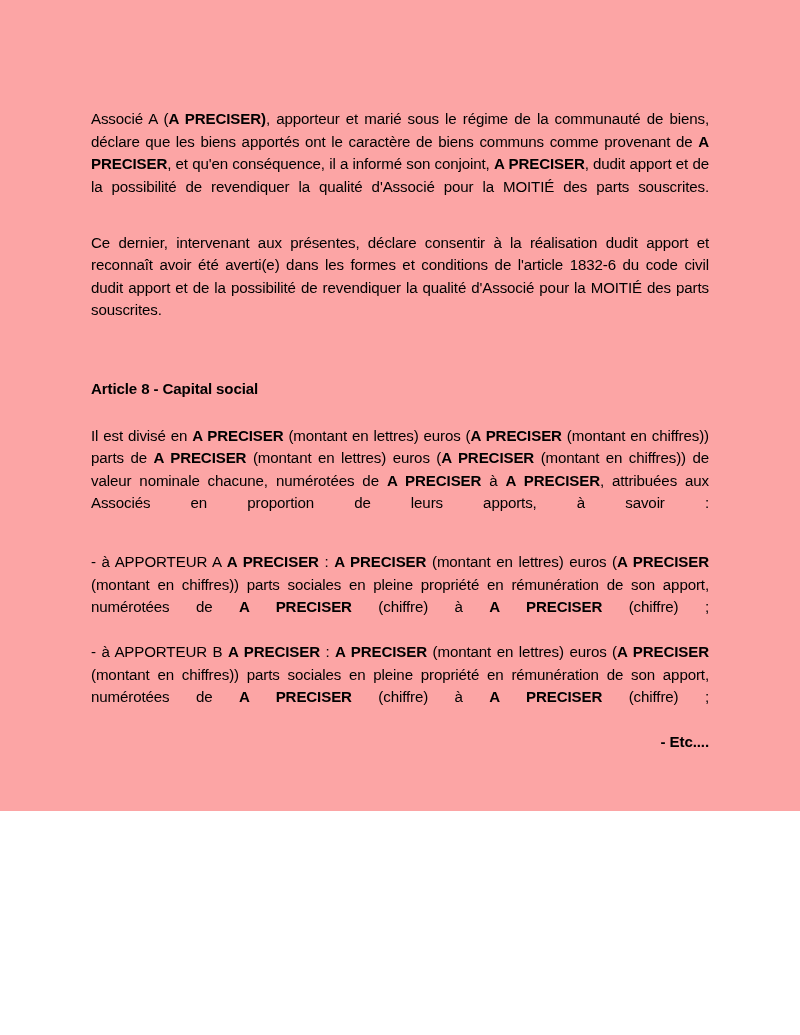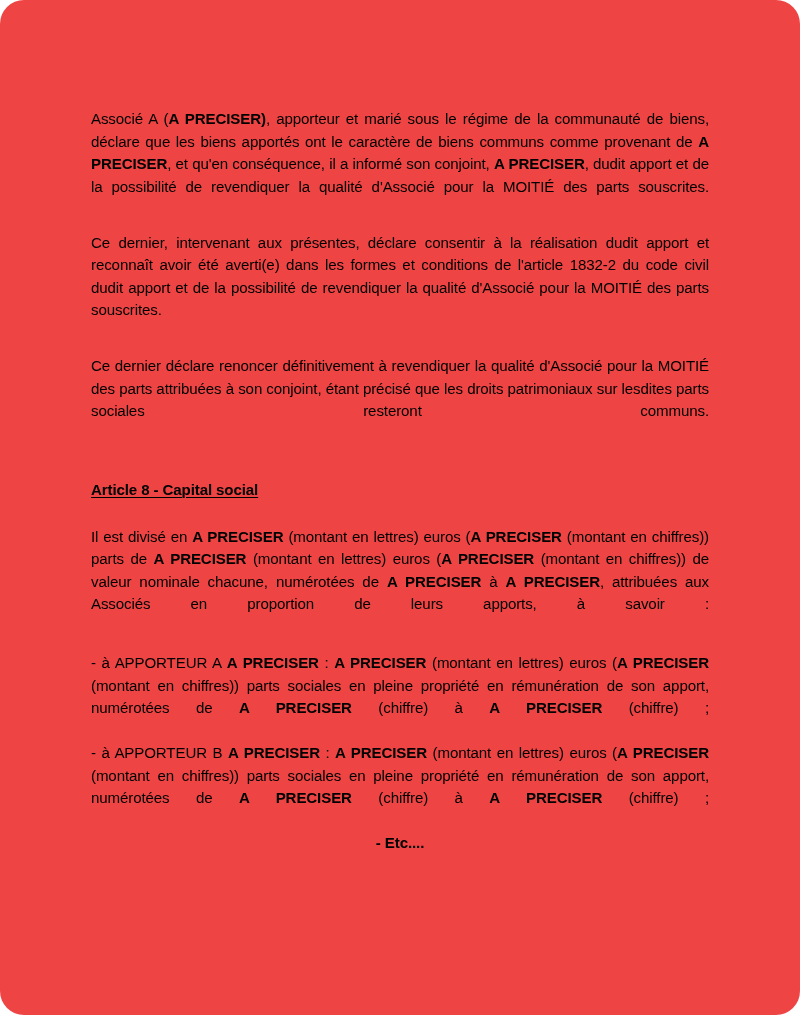--- a/index.html
+++ b/index.html
@@ -8,26 +8,25 @@
     padding: 0;
     background: #ffffff;
   }
   body {
     font-family: "Liberation Sans", sans-serif;
     color: #000000;
   }
   .page {
     position: relative;
     width: 800px;
-    height: 1015px;
-    background: #ef4444;
+    height: 811px;
+    background: #fca5a5;
     margin: 0 auto;
     overflow: hidden;
     box-sizing: border-box;
-    border-radius: 24px;
   }
   .content {
     position: absolute;
     left: 91px;
     top: 108px;
     width: 618px;
   }
   .para {
     font-size: 15.1px;
     line-height: 22.5px;
@@ -39,21 +38,20 @@
     hyphens: none;
   }
   .para b,
   .para strong {
     font-weight: bold;
   }
   .heading {
     font-size: 15.1px;
     line-height: 22.5px;
     font-weight: bold;
-    text-decoration: underline;
     text-underline-offset: 2px;
     text-decoration-thickness: 1.3px;
     margin: 0;
     text-align: left;
     letter-spacing: -0.12px;
     white-space: nowrap;
   }
   .spacer-before-h8 { height: 23px; }
   .spacer-after-h8  { height: 24px; }
   .list-block {
@@ -61,42 +59,41 @@
     line-height: 22.5px;
     text-align: justify;
     margin: 14px 0 11px 0;
     letter-spacing: -0.12px;
   }
   .list-block .li {
     text-align: justify;
     margin: 0;
   }
   .list-block .li.nojust {
-    text-align: center;
+    text-align: right;
   }
   
   .para::after,
   .list-block .li::after {
     content: "";
     display: inline-block;
     width: 100%;
   }
   .noafter::after { display: none !important; }
 </style>
 </head>
 <body>
 
 <div class="page">
   <div class="content">
 
     <p class="para">Associé A (<b>A PRECISER)</b>, apporteur et marié sous le régime de la communauté de biens, déclare que les biens apportés ont le caractère de biens communs comme provenant de <b>A PRECISER</b>, et qu'en conséquence, il a informé son conjoint, <b>A PRECISER</b>, dudit apport et de la possibilité de revendiquer la qualité d'Associé pour la MOITIÉ des parts souscrites.</p>
 
-    <p class="para">Ce dernier, intervenant aux présentes, déclare consentir à la réalisation dudit apport et reconnaît avoir été averti(e) dans les formes et conditions de l'article  1832-2 du code civil dudit apport et de la possibilité de revendiquer la qualité d'Associé pour la MOITIÉ des parts souscrites.</p>
+    <p class="para">Ce dernier, intervenant aux présentes, déclare consentir à la réalisation dudit apport et reconnaît avoir été averti(e) dans les formes et conditions de l'article  1832-6 du code civil dudit apport et de la possibilité de revendiquer la qualité d'Associé pour la MOITIÉ des parts souscrites.</p>
 
-    <p class="para">Ce dernier déclare renoncer définitivement à revendiquer la qualité d'Associé pour la MOITIÉ des parts attribuées à son conjoint, étant précisé que les droits patrimoniaux sur lesdites parts sociales resteront communs.</p>
 
     <div class="spacer-before-h8"></div>
 
     <h2 class="heading">Article 8 - Capital social</h2>
 
     <div class="spacer-after-h8"></div>
 
 
     <p class="para">Il est divisé en <b>A PRECISER</b> (montant en lettres) euros (<b>A PRECISER</b> (montant en chiffres)) parts de <b>A PRECISER</b> (montant en lettres) euros (<b>A PRECISER</b> (montant en chiffres)) de valeur nominale chacune, numérotées de <b>A PRECISER</b>  à <b>A PRECISER</b>, attribuées aux Associés en proportion de leurs apports, à savoir :</p>
 

